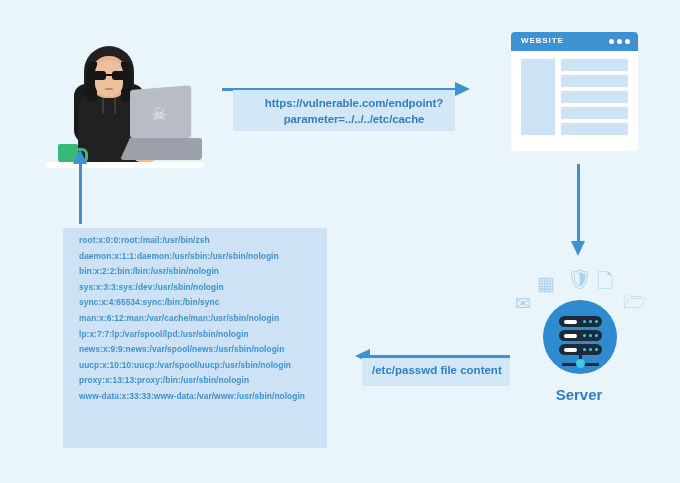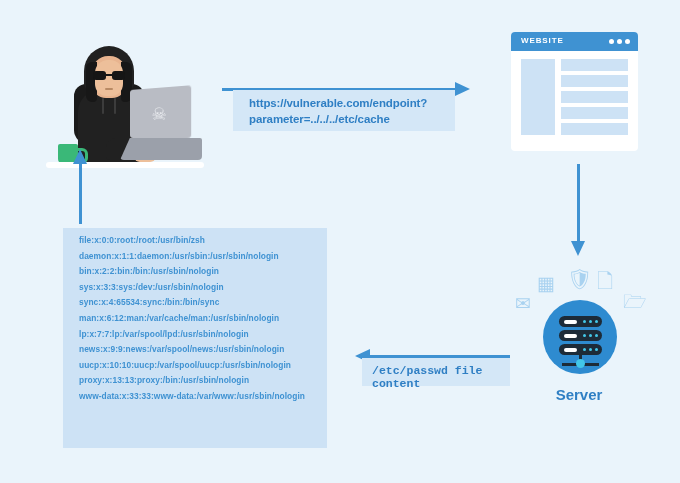--- a/index.html
+++ b/index.html
@@ -140,20 +140,21 @@
     left: 233px; top: 90px; width: 222px; height: 41px;
     background: #d4e7f7;
   }
   #url-banner-text {
     left: 249px; top: 95px; width: 210px;
     color: #2f7fc4;
     font-size: 11.5px;
     font-weight: bold;
     line-height: 16px;
     letter-spacing: -0.1px;
+    text-align: center;
   }
 
   
   #website-card {
     left: 511px; top: 32px; width: 127px; height: 119px;
     background: #ffffff;
     border-radius: 4px;
   }
   #website-titlebar {
     left: 0px; top: 0px; width: 127px; height: 19px;
@@ -268,21 +269,21 @@
     border-right: 15px solid #3f92d2;
     border-top: 7px solid transparent;
     border-bottom: 7px solid transparent;
   }
   #resp-banner {
     left: 362px; top: 358px; width: 148px; height: 28px;
     background: #d4e7f7;
   }
   #resp-banner-text {
     left: 372px; top: 364px; width: 136px;
-    color: #2f7fc4; font-size: 11.5px; font-weight: bold; font-family: Liberation Mono, monospace;
+    color: #2f7fc4; font-size: 11.5px; font-weight: bold;
   }
 
   
   #passwd-box {
     left: 63px; top: 228px; width: 264px; height: 220px;
     background: #cde2f5;
   }
   #passwd-lines {
     left: 79px; top: 233px; width: 250px;
   }
@@ -391,21 +392,21 @@
   <div class="abs" id="resp-arrow-line"></div>
   <div class="abs" id="resp-arrow-head"></div>
   <div class="abs" id="resp-banner"></div>
   <div class="abs" id="resp-banner-text">/etc/passwd file content</div>
 
   <div class="abs" id="up-arrow-line"></div>
   <div class="abs" id="up-arrow-head"></div>
 
   <div class="abs" id="passwd-box"></div>
   <div class="abs" id="passwd-lines">
-      <div class="passwd-line">file:x:0:0:root:/root:/usr/bin/zsh</div>
+      <div class="passwd-line">root:x:0:0:root:/mail:/usr/bin/zsh</div>
       <div class="passwd-line">daemon:x:1:1:daemon:/usr/sbin:/usr/sbin/nologin</div>
       <div class="passwd-line">bin:x:2:2:bin:/bin:/usr/sbin/nologin</div>
       <div class="passwd-line">sys:x:3:3:sys:/dev:/usr/sbin/nologin</div>
       <div class="passwd-line">sync:x:4:65534:sync:/bin:/bin/sync</div>
       <div class="passwd-line">man:x:6:12:man:/var/cache/man:/usr/sbin/nologin</div>
       <div class="passwd-line">lp:x:7:7:lp:/var/spool/lpd:/usr/sbin/nologin</div>
       <div class="passwd-line">news:x:9:9:news:/var/spool/news:/usr/sbin/nologin</div>
       <div class="passwd-line">uucp:x:10:10:uucp:/var/spool/uucp:/usr/sbin/nologin</div>
       <div class="passwd-line">proxy:x:13:13:proxy:/bin:/usr/sbin/nologin</div>
       <div class="passwd-line">www-data:x:33:33:www-data:/var/www:/usr/sbin/nologin</div>

